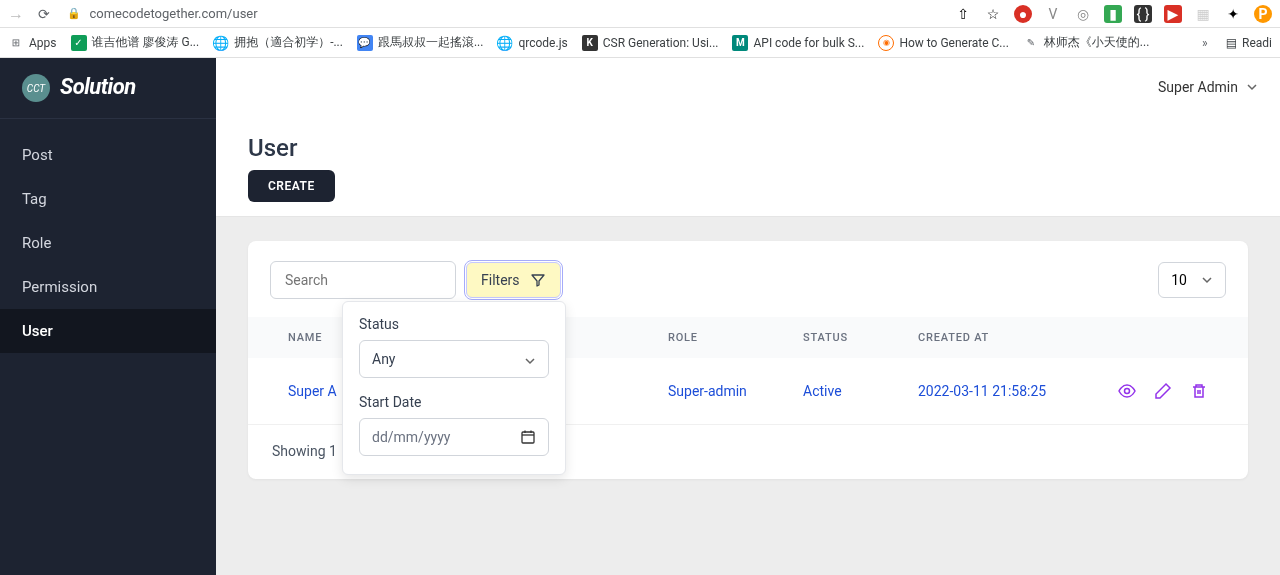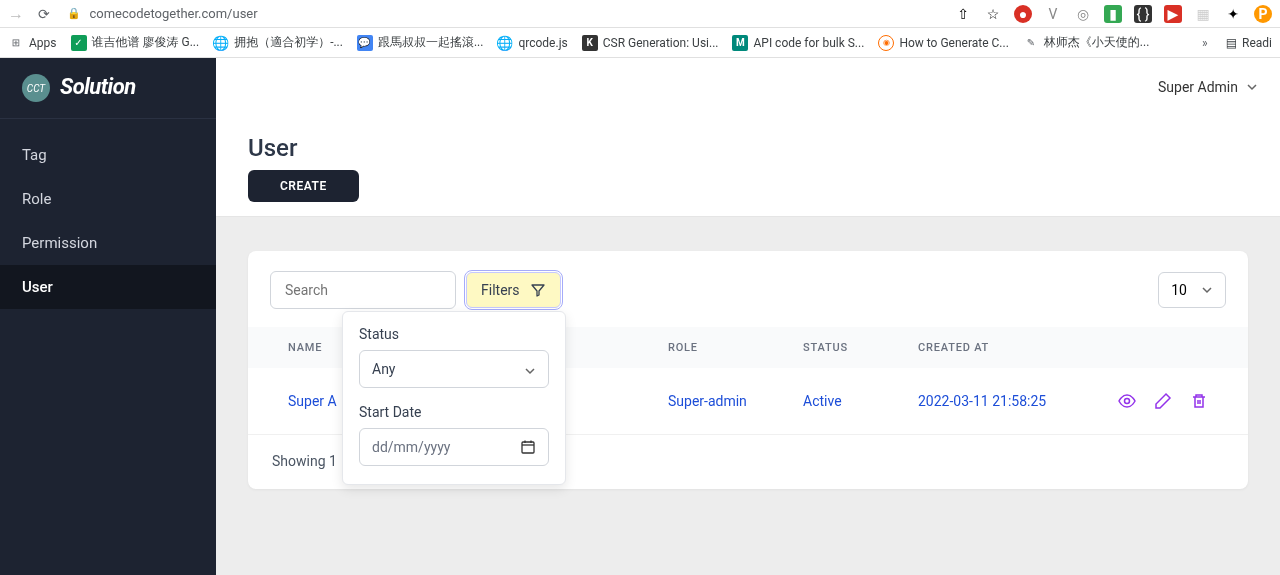--- a/index.html
+++ b/index.html
@@ -43,23 +43,23 @@
     .nav { padding-top: 14px; }
     .nav-item { padding: 13px 22px; font-size: 15px; cursor: pointer; color: #d3d6de; }
     .nav-item.active { background: #12161f; color: #fff; font-weight: 500; }
     
     .main { flex: 1; background: #ededed; display: flex; flex-direction: column; position: relative; }
     .topbar { height: 58px; background: #fff; display: flex; align-items: center; justify-content: flex-end; padding: 0 22px; }
     .user-menu { font-size: 14px; color: #333; display: flex; align-items: center; gap: 8px; cursor: pointer; }
     
     .page-header { padding: 18px 32px 14px; background: #fff; border-bottom: 1px solid #e5e5e5; }
     .page-title { font-size: 24px; color: #2d3748; margin-bottom: 8px; font-weight: 500; }
-    .create-btn { background: #1d2331; color: #fff; border: none; padding: 9px 32px; border-radius: 6px; font-size: 12px; font-weight: 600; letter-spacing: 0.5px; cursor: pointer; }
-    
-    .content { padding: 34px 32px; }
+    .create-btn { background: #1d2331; color: #fff; border: none; padding: 9px 20px; border-radius: 6px; font-size: 12px; font-weight: 600; letter-spacing: 0.5px; cursor: pointer; }
+    
+    .content { padding: 24px 32px; }
     .card { background: #fff; border-radius: 8px; padding: 20px 0; box-shadow: 0 1px 3px rgba(0,0,0,0.05); position: relative; }
     
     .toolbar { display: flex; align-items: center; padding: 0 22px 18px; gap: 10px; }
     .search-input { width: 186px; padding: 10px 14px; border: 1px solid #d1d5db; border-radius: 6px; font-size: 14px; color: #6b7280; }
     .filters-btn { padding: 9px 14px; border: 1px solid #c5c8ff; border-radius: 6px; background: #fef9c3; font-size: 14px; color: #374151; display: flex; align-items: center; gap: 10px; cursor: pointer; outline: 1px solid #a5abf9; outline-offset: 1px; }
     .page-size { margin-left: auto; padding: 9px 12px; border: 1px solid #d1d5db; border-radius: 6px; background: #fff; font-size: 14px; display: flex; align-items: center; gap: 14px; cursor: pointer; }
     
     .table-header { display: flex; padding: 14px 40px; background: #f9fafb; font-size: 11px; letter-spacing: 0.8px; color: #6b7280; font-weight: 500; }
     .th-name { width: 180px; }
     .th-email { width: 200px; }
@@ -161,20 +161,21 @@
   </div>
 </div>
 
 <div class="app">
   <div class="sidebar">
     <div class="logo">
       <div class="logo-badge">CCT</div>
       <div class="logo-text">Solution</div>
     </div>
     <div class="nav">
+      <div class="nav-item">Post</div>
       <div class="nav-item">Tag</div>
       <div class="nav-item">Role</div>
       <div class="nav-item">Permission</div>
       <div class="nav-item active">User</div>
     </div>
   </div>
 
   <div class="main">
     <div class="topbar">
       <div class="user-menu">

